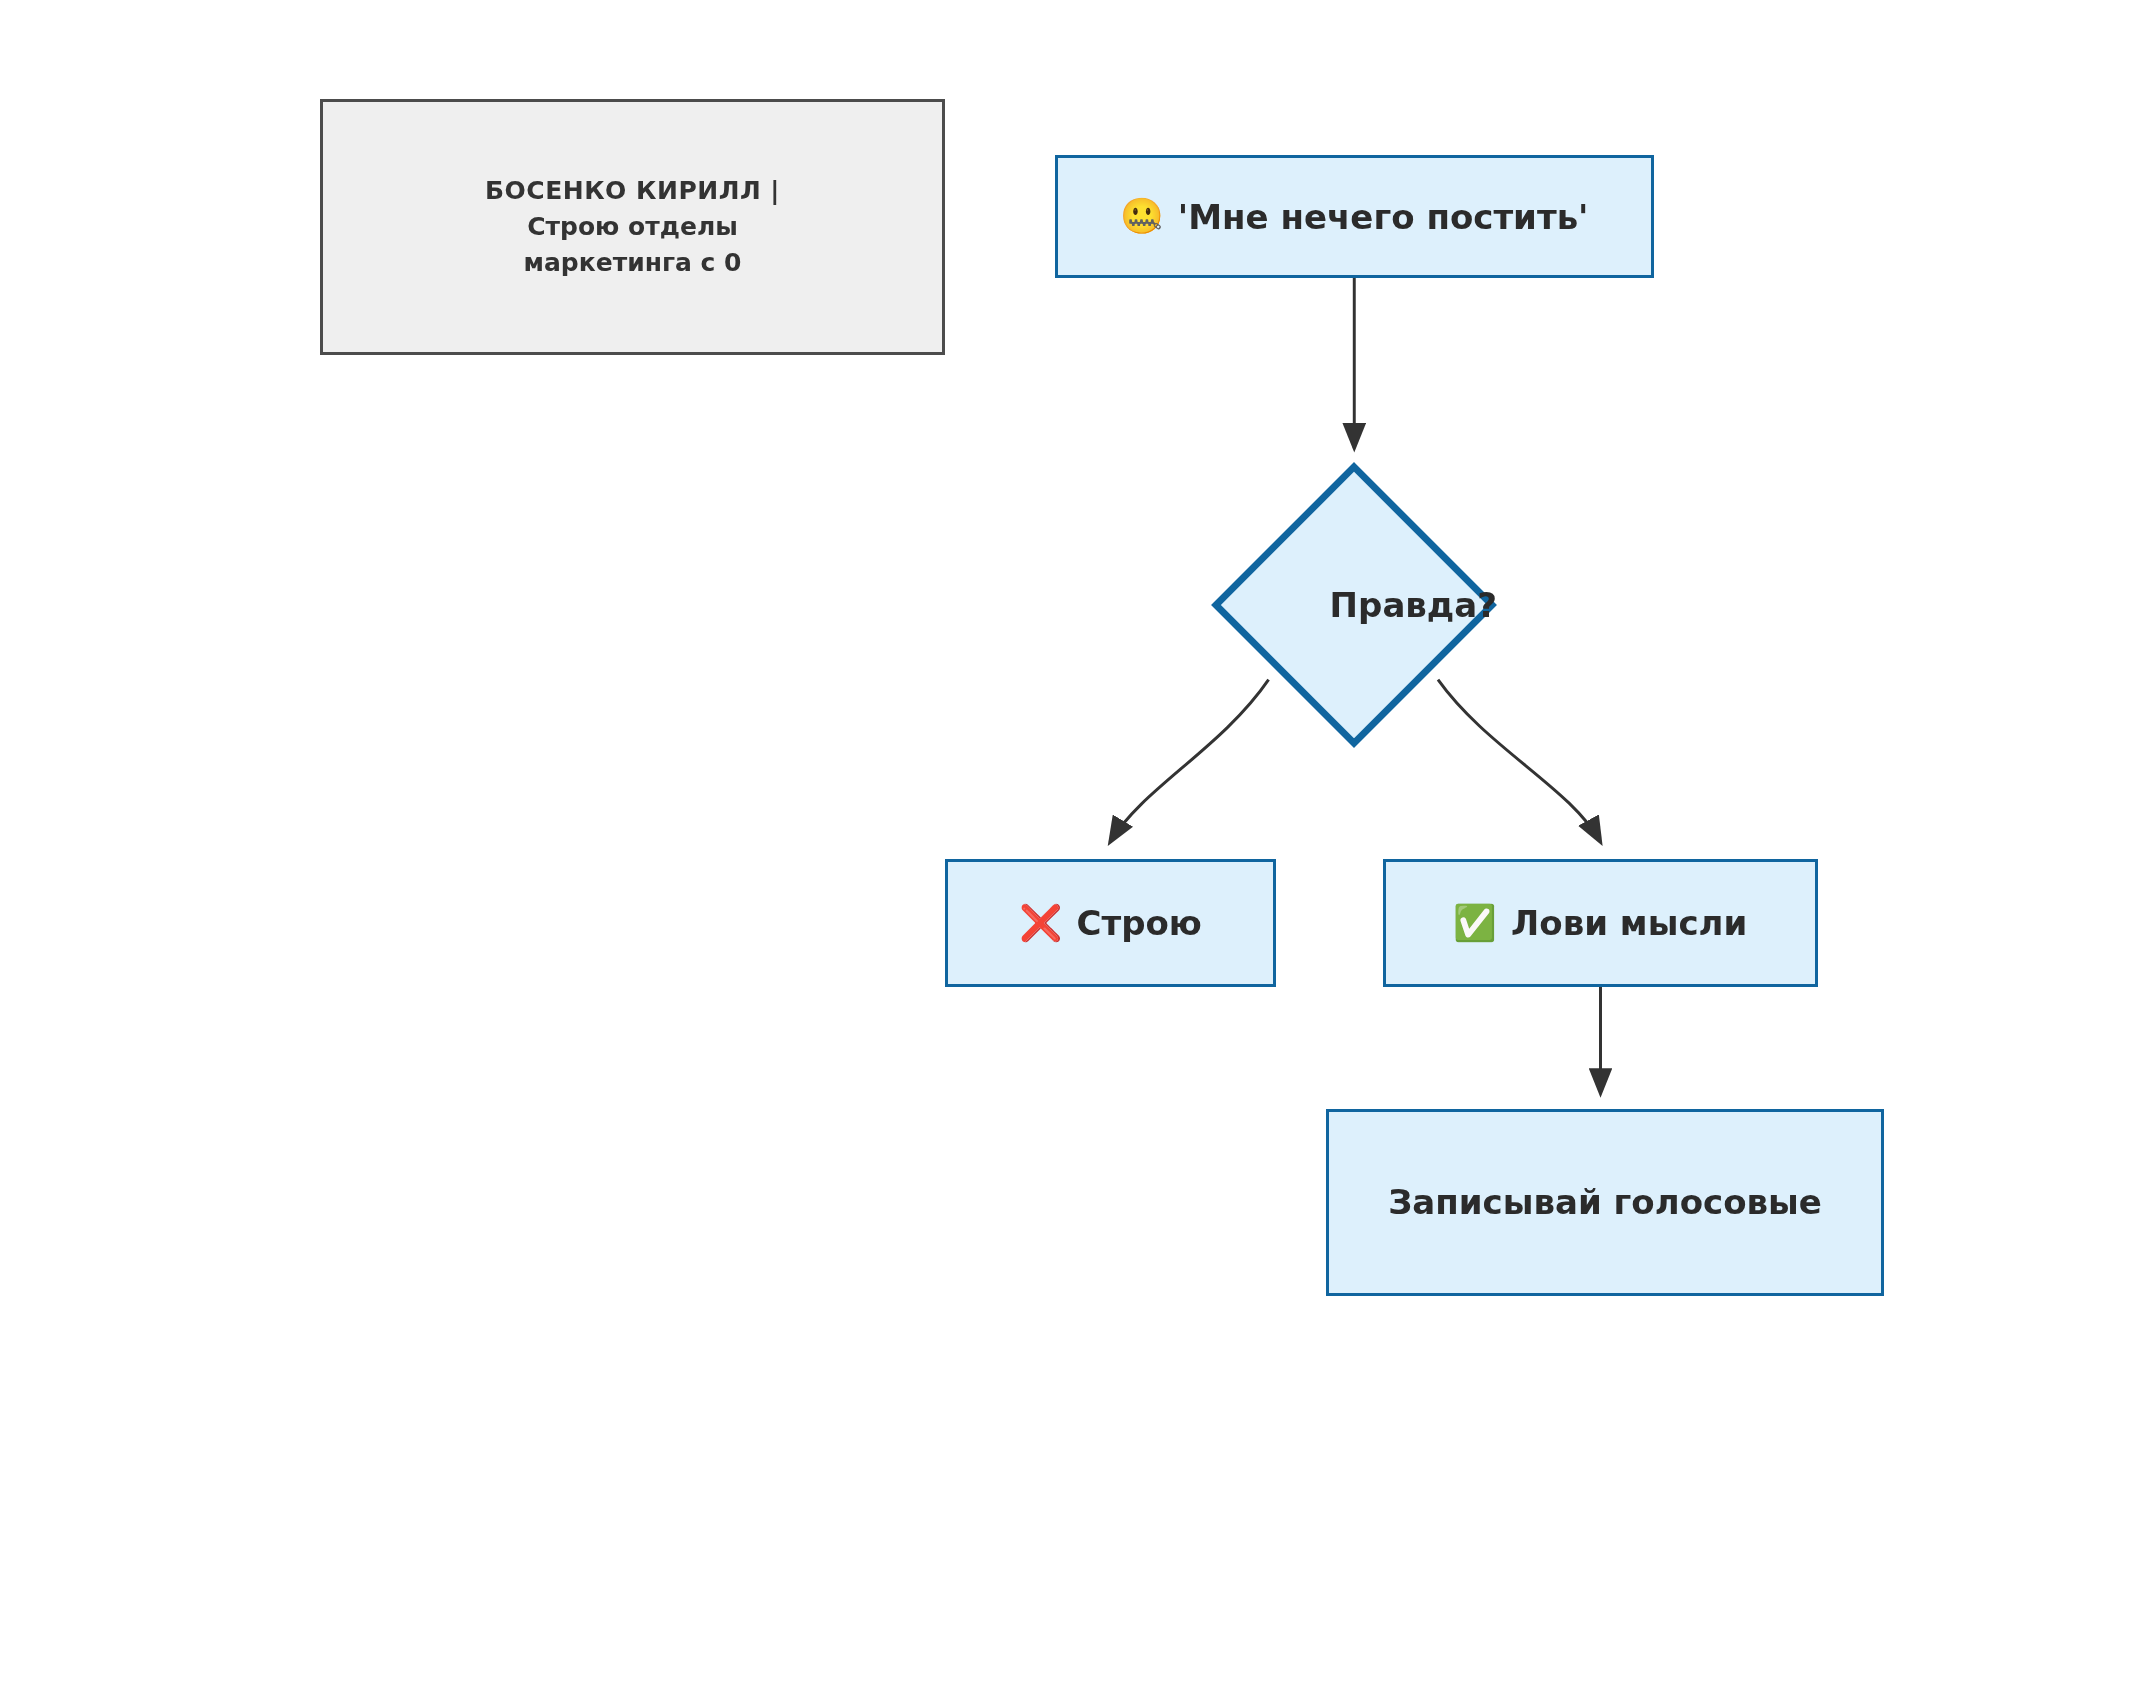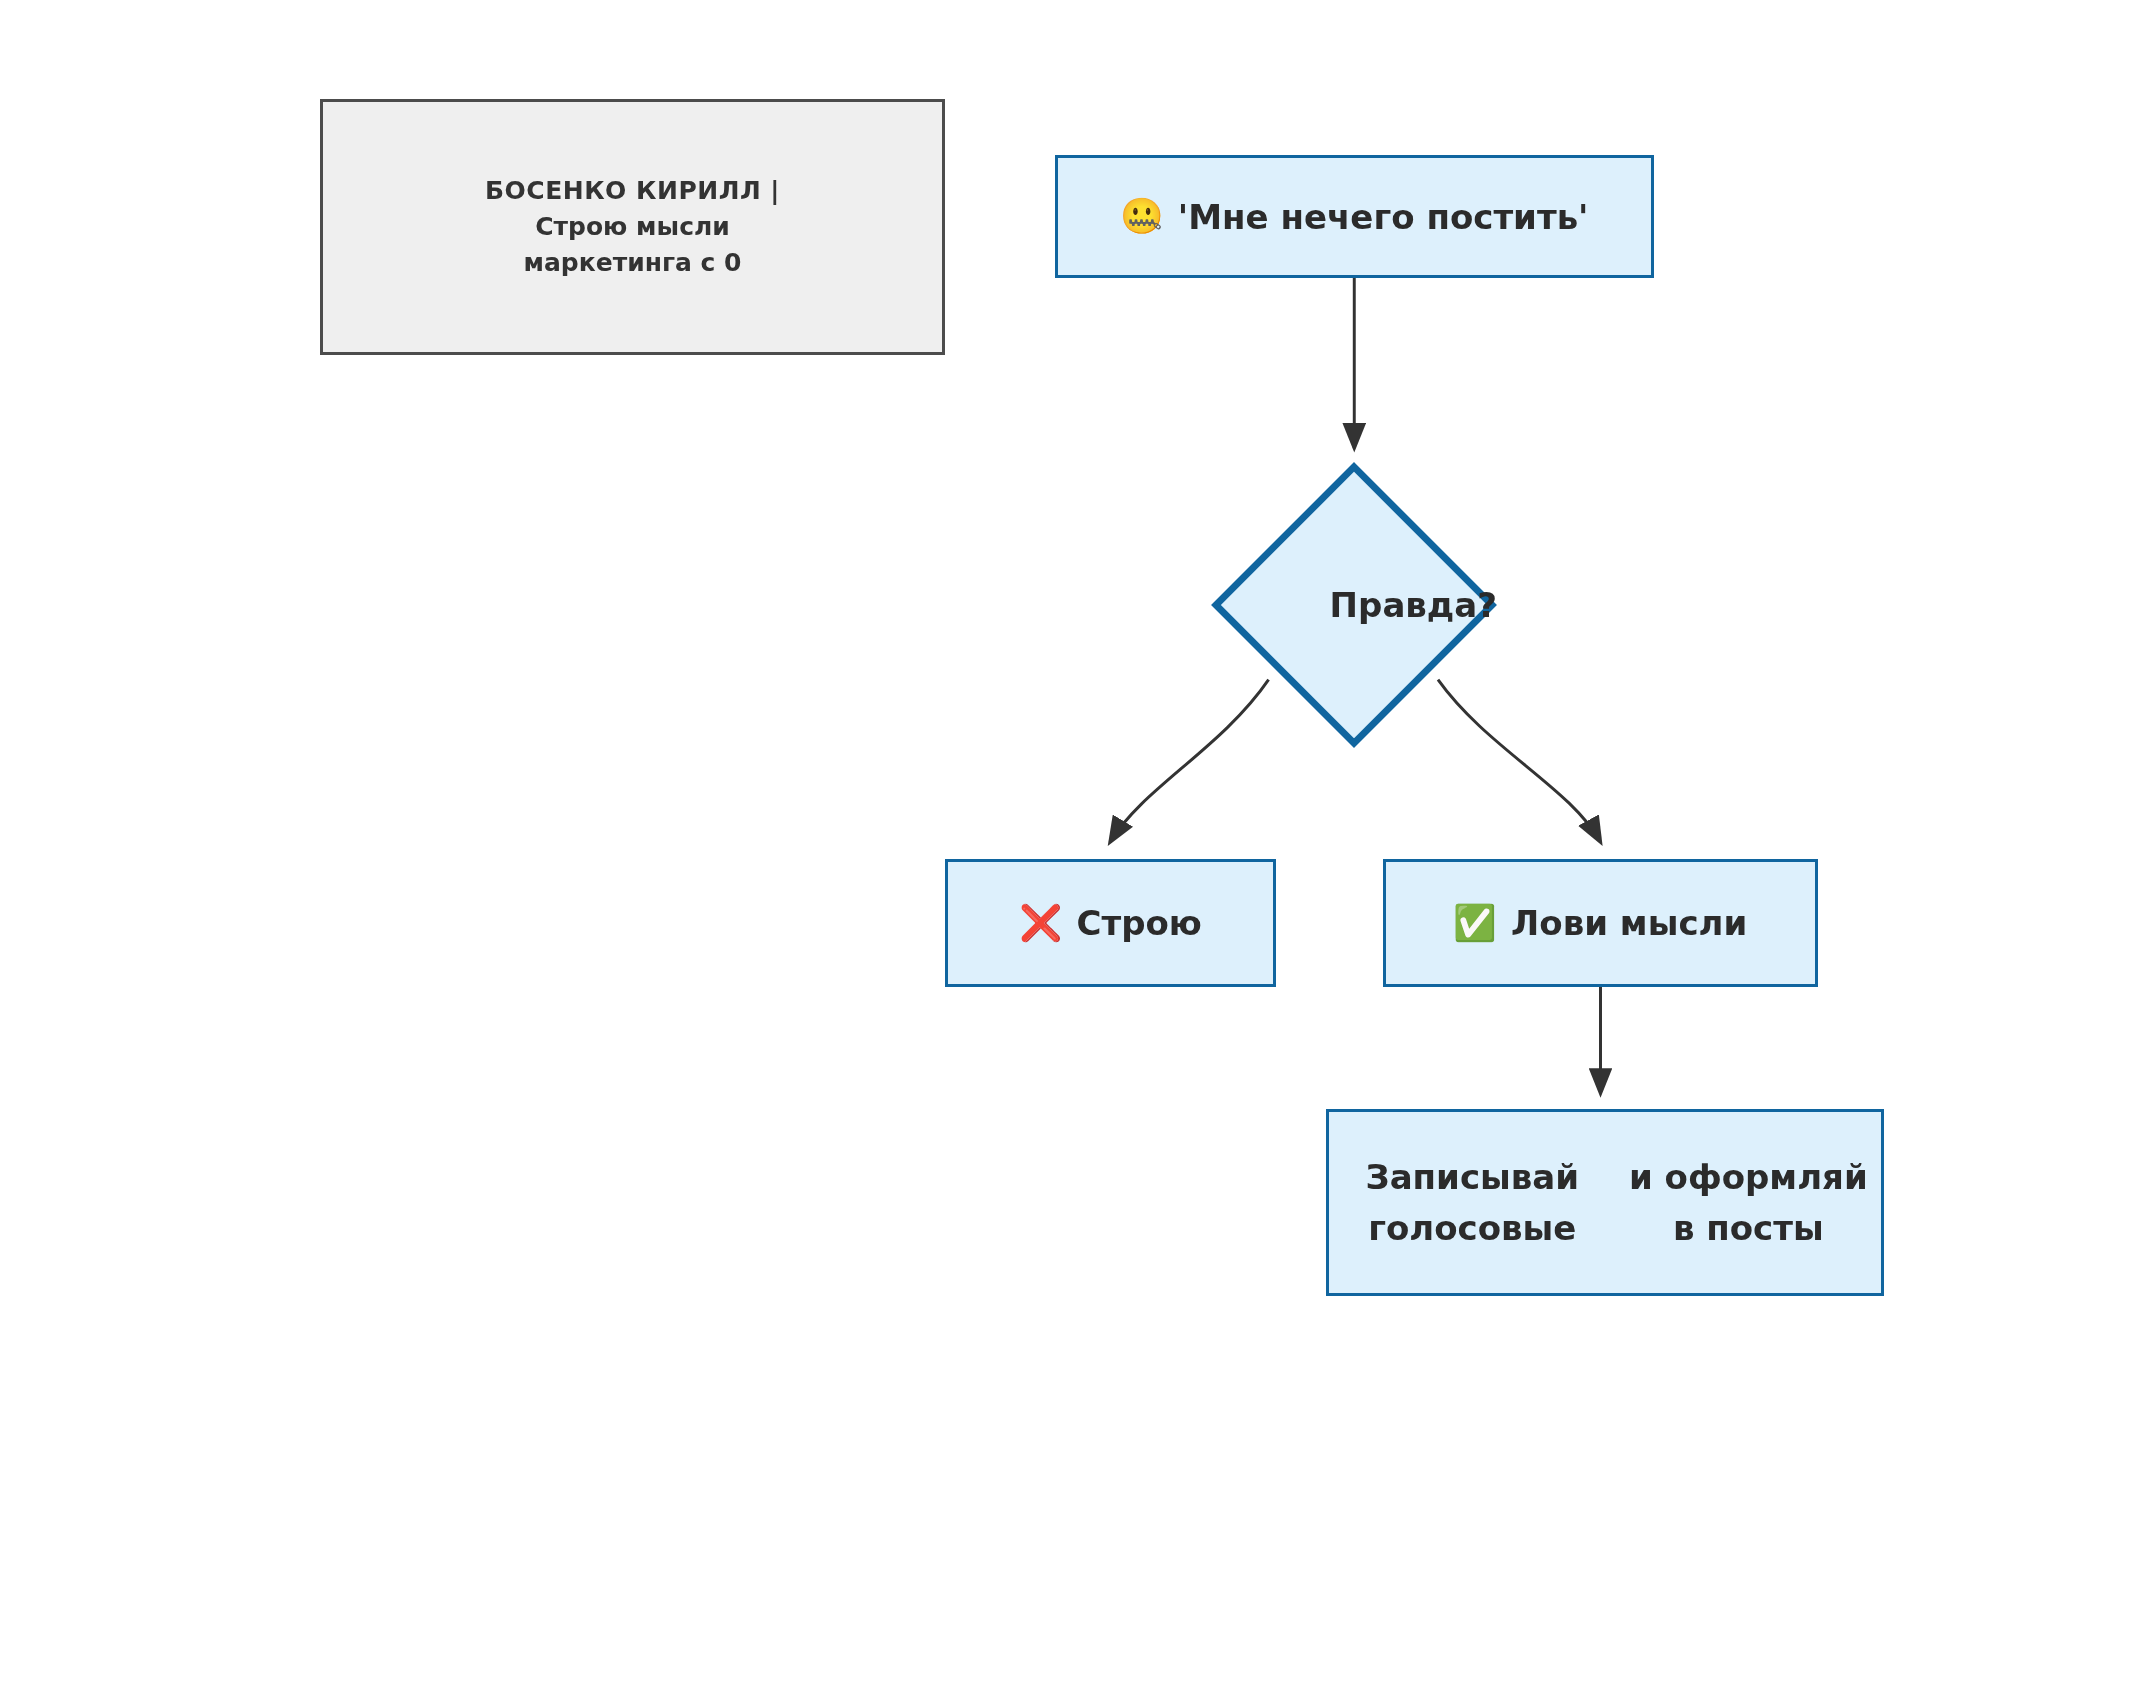--- a/index.html
+++ b/index.html
@@ -143,21 +143,21 @@
 
     <path d="M1288,690 C1240,760 1160,800 1127,855" stroke="#333333" stroke-width="3" fill="none" marker-end="url(#arrowhead)"></path>
 
     <path d="M1460,690 C1510,760 1595,800 1625,855" stroke="#333333" stroke-width="3" fill="none" marker-end="url(#arrowhead)"></path>
 
     <path d="M1625,1002 L1625,1110" stroke="#333333" stroke-width="3" fill="none" marker-end="url(#arrowhead)"></path>
   </svg>
 
   <div id="credit-box" class="node">
     <div class="line line-1">БОСЕНКО КИРИЛЛ |</div>
-    <div class="line line-2">Строю мысли</div>
+    <div class="line line-2">Строю отделы</div>
     <div class="line line-3">маркетинга с 0</div>
   </div>
 
   <div id="node-excuse" class="node fc-box">
     <div class="row-inline">
       <span class="emoji">🤐</span>
       <span>'Мне нечего постить'</span>
     </div>
   </div>
 
@@ -179,17 +179,16 @@
 
   <div id="node-catch" class="node fc-box">
     <div class="row-inline">
       <span class="emoji">✅</span>
       <span>Лови мысли</span>
     </div>
   </div>
 
   <div id="node-record" class="node fc-box">
     <div>Записывай голосовые</div>
-    <div>и оформляй в посты</div>
   </div>
 
 </div>
 
 
 </body></html>

